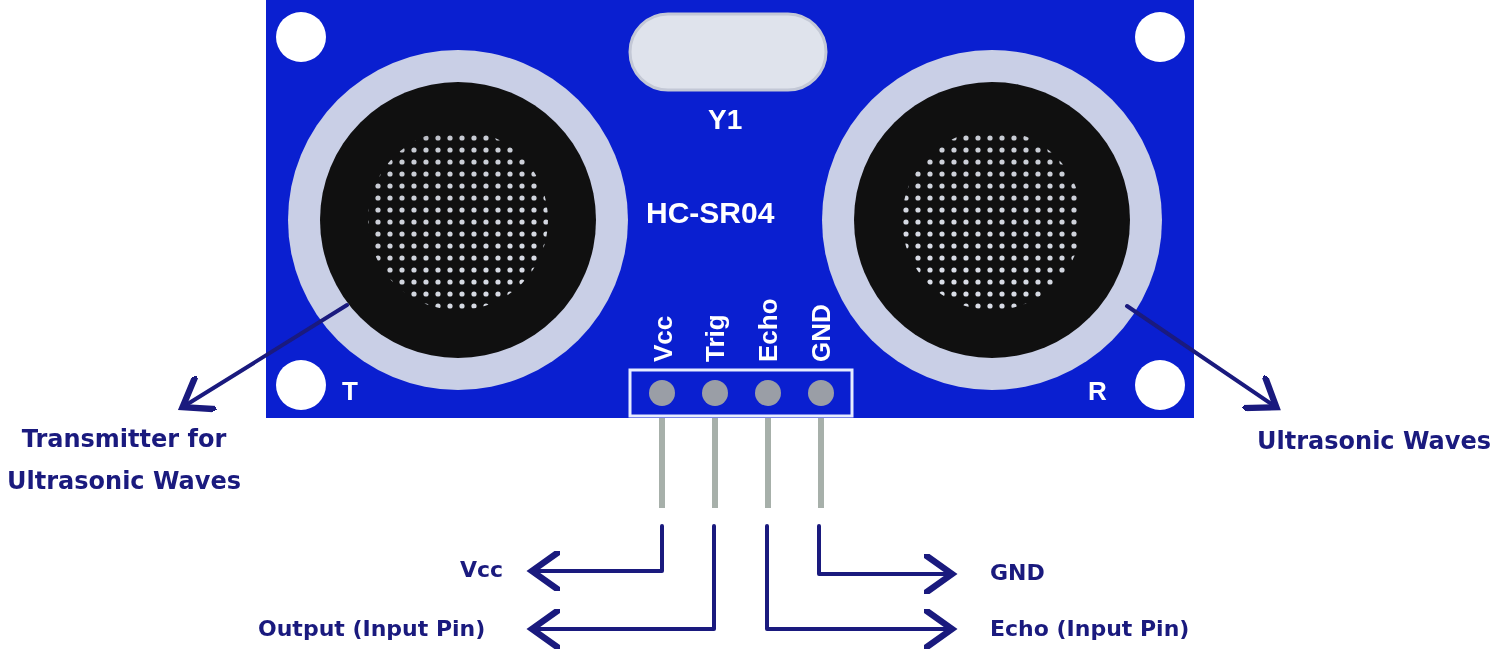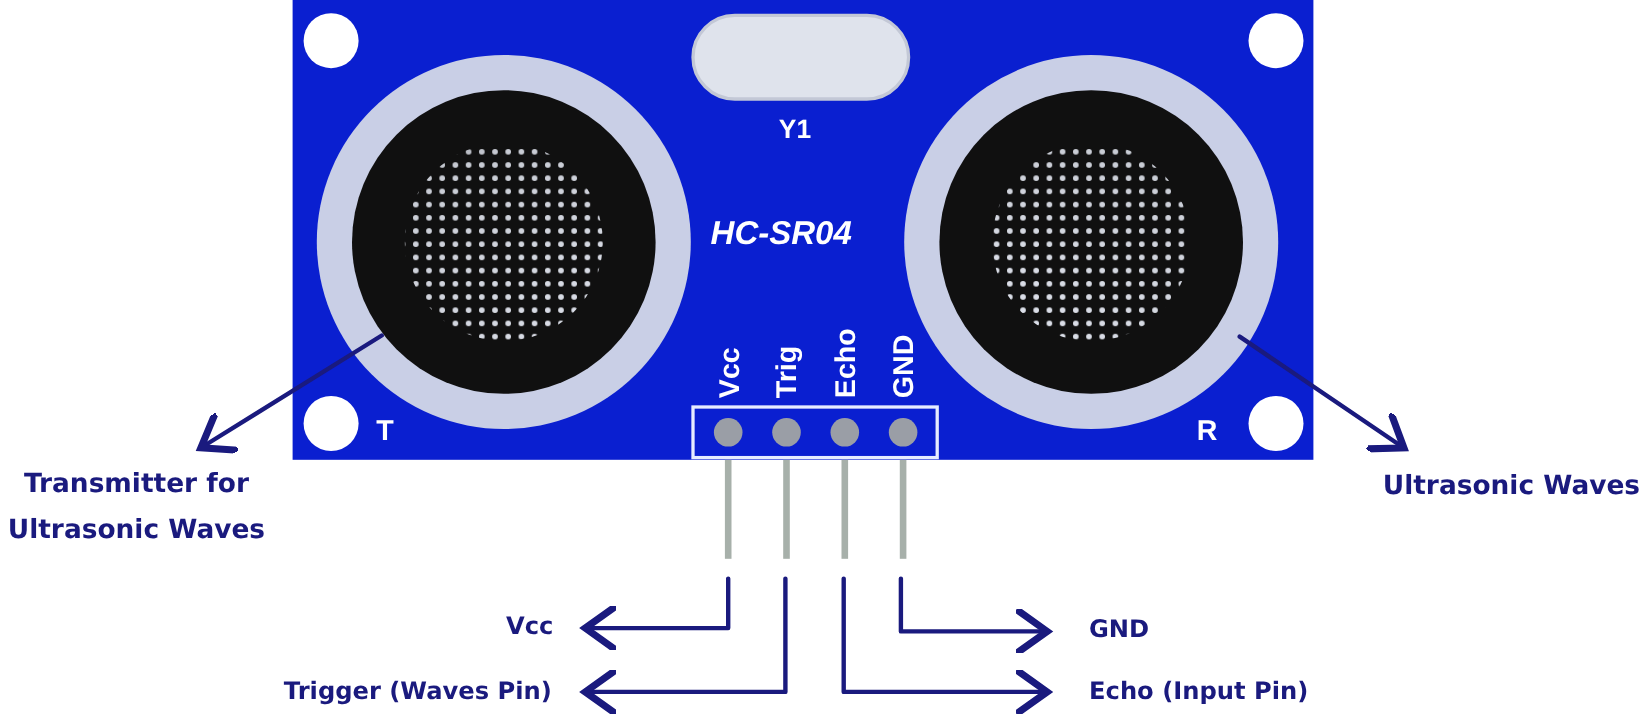--- a/index.html
+++ b/index.html
@@ -75,34 +75,34 @@
     <line x1="347" y1="305" x2="186" y2="405" marker-end="url(#arrowhead)"></line>
     <line x1="1127" y1="306" x2="1273" y2="405" marker-end="url(#arrowhead)"></line>
 
     <polyline points="662,526 662,571 536,571" marker-end="url(#arrowhead)"></polyline>
     <polyline points="714,526 714,629 536,629" marker-end="url(#arrowhead)"></polyline>
     <polyline points="819,526 819,574 948,574" marker-end="url(#arrowhead)"></polyline>
     <polyline points="767,526 767,629 948,629" marker-end="url(#arrowhead)"></polyline>
   </g>
 </svg>
 
-<div class="board-text" style="left:708px; top:104px; font-size:24px;">Y1</div>
-<div class="board-text" style="left:646px; top:196px; font-size:30px;font-style:italic;">HC-SR04</div>
+<div class="board-text" style="left:708px; top:104px; font-size:28px;">Y1</div>
+<div class="board-text" style="left:646px; top:196px; font-size:30px;">HC-SR04</div>
 <div class="board-text" style="left:342px; top:376px; font-size:26px;">T</div>
 <div class="board-text" style="left:1088px; top:376px; font-size:26px;">R</div>
 
 <div class="board-text" style="left:648px; top:362px; font-size:26px; transform-origin:0 0; transform:rotate(-90deg);">Vcc</div>
 <div class="board-text" style="left:700px; top:362px; font-size:26px; transform-origin:0 0; transform:rotate(-90deg);">Trig</div>
 <div class="board-text" style="left:753px; top:362px; font-size:26px; transform-origin:0 0; transform:rotate(-90deg);">Echo</div>
 <div class="board-text" style="left:806px; top:362px; font-size:26px; transform-origin:0 0; transform:rotate(-90deg);">GND</div>
 
 <div class="label callout" style="left:0px; top:418px; width:248px;">
   <div>Transmitter for</div>
   <div>Ultrasonic Waves</div>
 </div>
 <div class="label callout" style="left:1248px; top:420px; width:252px;">
   <div>Ultrasonic Waves</div>
 </div>
 
 <div class="label pin-label" style="left:460px; top:557px;">Vcc</div>
-<div class="label pin-label" style="left:258px; top:616px;">Trigger (Waves Pin)</div>
+<div class="label pin-label" style="left:258px; top:616px;">Output (Input Pin)</div>
 <div class="label pin-label" style="left:990px; top:560px;">GND</div>
 <div class="label pin-label" style="left:990px; top:616px;">Echo (Input Pin)</div>
 
 </body></html>

